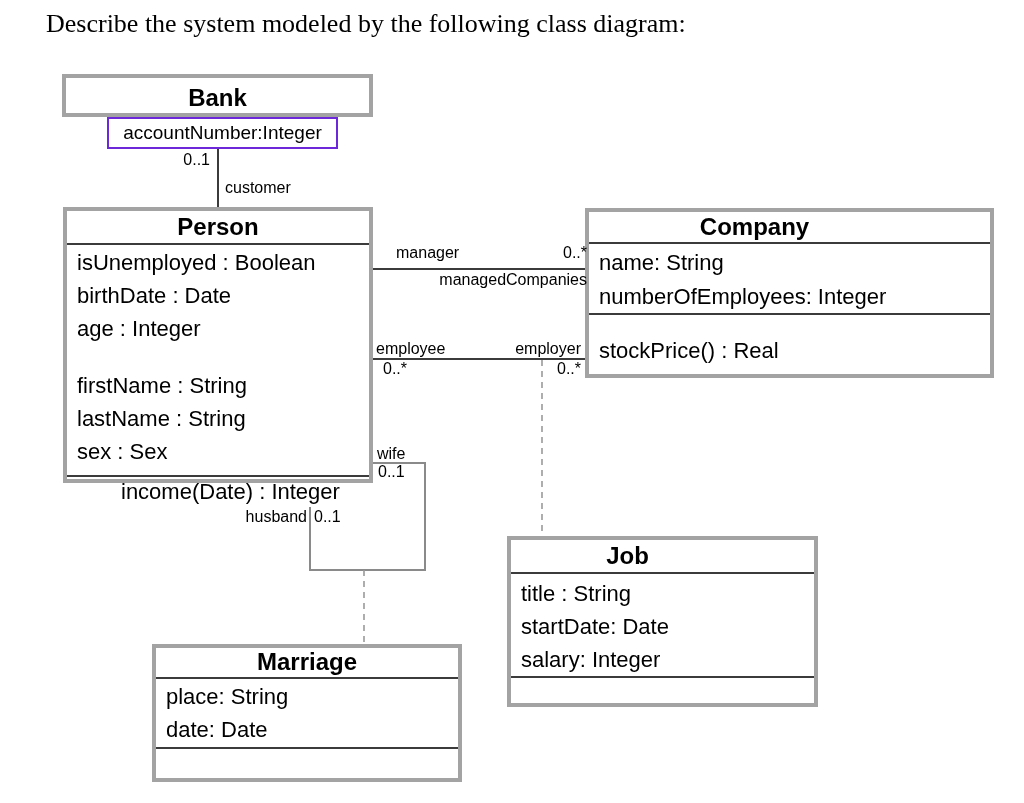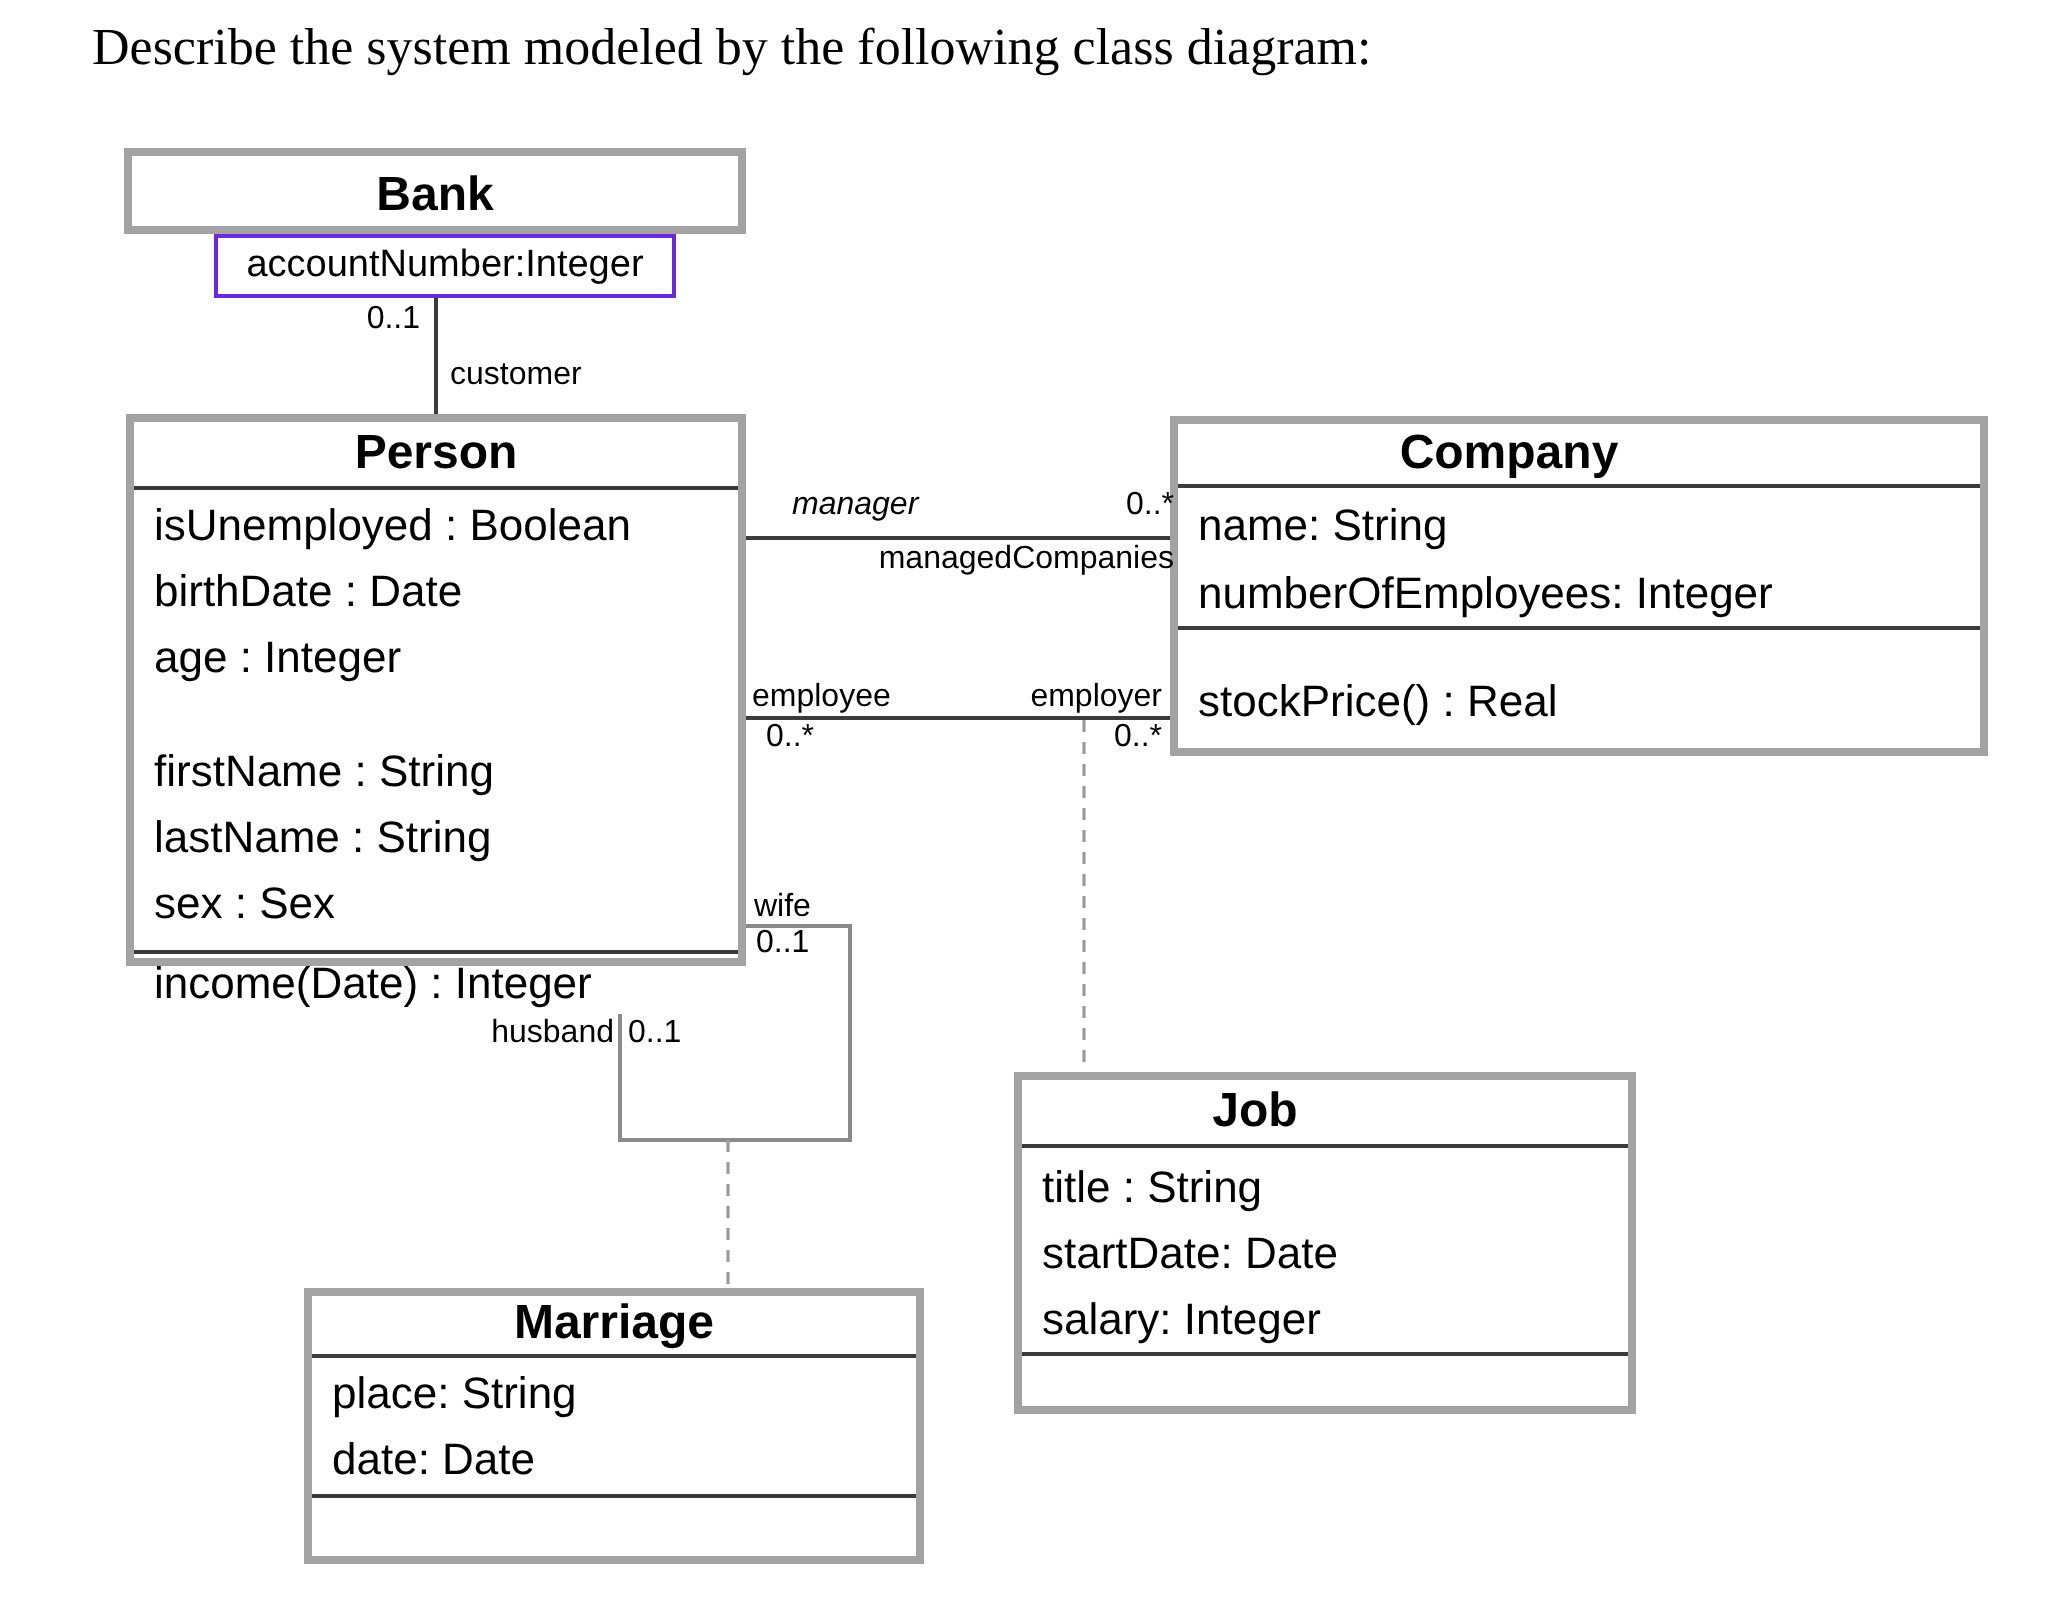--- a/index.html
+++ b/index.html
@@ -66,21 +66,21 @@
     <div class="uml-title" style="height:34px; line-height:31px;">Person</div>
     <div class="uml-attrs" style="height:232px; padding-top:1px;">
       <div class="uml-row" style="line-height:33px;">isUnemployed : Boolean</div>
       <div class="uml-row" style="line-height:33px;">birthDate : Date</div>
       <div class="uml-row" style="line-height:33px;">age : Integer</div>
       <div class="uml-row" style="line-height:33px;margin-top:24px;">firstName : String</div>
       <div class="uml-row" style="line-height:33px;">lastName : String</div>
       <div class="uml-row" style="line-height:33px;">sex : Sex</div>
     </div>
     <div class="uml-ops">
-      <div class="uml-row" style="line-height:30px;">income(Date) : Integer</div>
+      <div class="uml-row" style="line-height:30px;margin-left:44px;">income(Date) : Integer</div>
     </div>
   </div>
 
   <div class="uml-class" style="left:585px; top:208px; width:409px; height:170px;">
     <div class="uml-title title-shift" style="height:32px; line-height:29px;">Company</div>
     <div class="uml-attrs" style="height:71px; padding-top:2px;">
       <div class="uml-row" style="line-height:34px;">name: String</div>
       <div class="uml-row" style="line-height:34px;">numberOfEmployees: Integer</div>
     </div>
     <div class="uml-ops" style="padding-top:22px;">
@@ -103,21 +103,21 @@
     <div class="uml-attrs" style="height:70px; padding-top:1px;">
       <div class="uml-row" style="line-height:33px;">place: String</div>
       <div class="uml-row" style="line-height:33px;">date: Date</div>
     </div>
     <div class="uml-ops"></div>
   </div>
 
   <div class="label r" style="left:148px; top:151px; width:62px;">0..1</div>
   <div class="label" style="left:225px; top:179px;">customer</div>
 
-  <div class="label" style="left:396px; top:244px;font-style:italic;">manager</div>
+  <div class="label" style="left:396px; top:244px;">manager</div>
   <div class="label r" style="left:540px; top:244px; width:47px;">0..*</div>
   <div class="label r" style="left:415px; top:271px; width:172px;">managedCompanies</div>
 
   <div class="label" style="left:376px; top:340px;">employee</div>
   <div class="label r" style="left:500px; top:340px; width:81px;">employer</div>
   <div class="label" style="left:383px; top:360px;">0..*</div>
   <div class="label r" style="left:535px; top:360px; width:46px;">0..*</div>
 
   <div class="label" style="left:377px; top:445px;">wife</div>
   <div class="label" style="left:378px; top:463px;">0..1</div>

